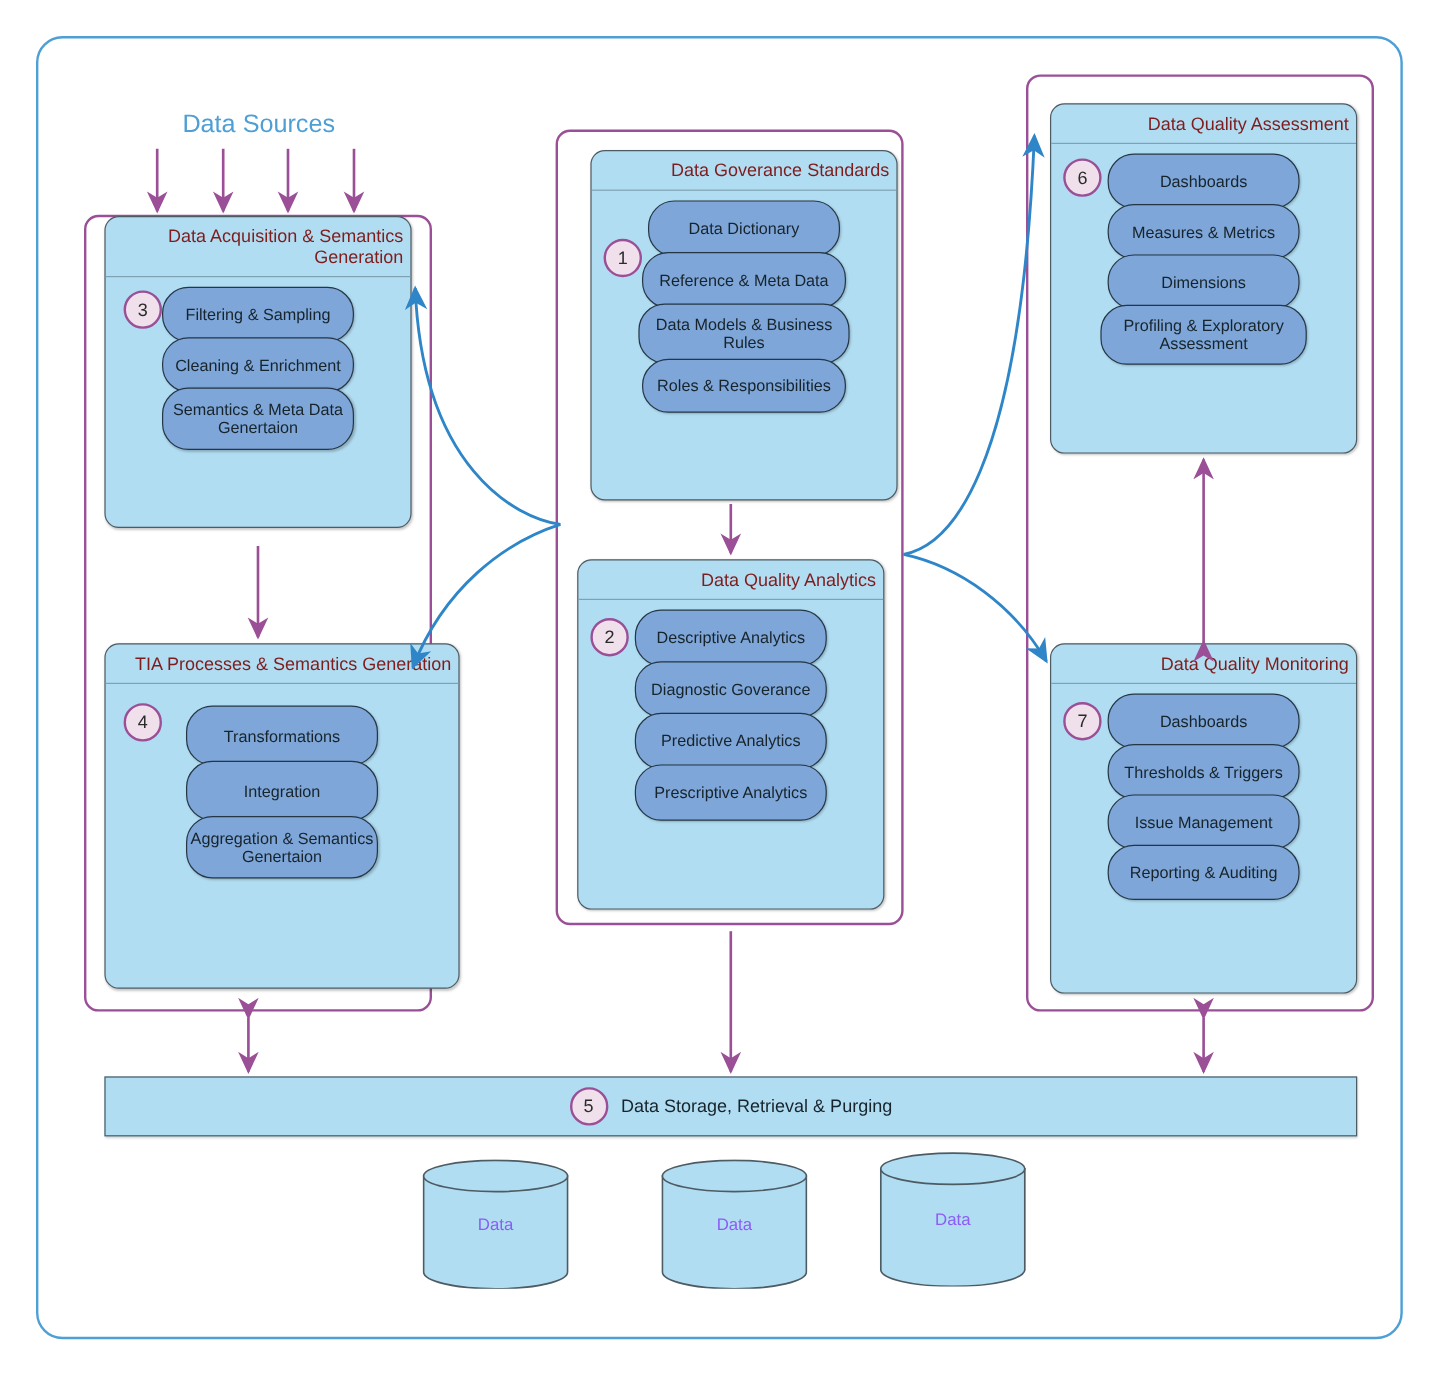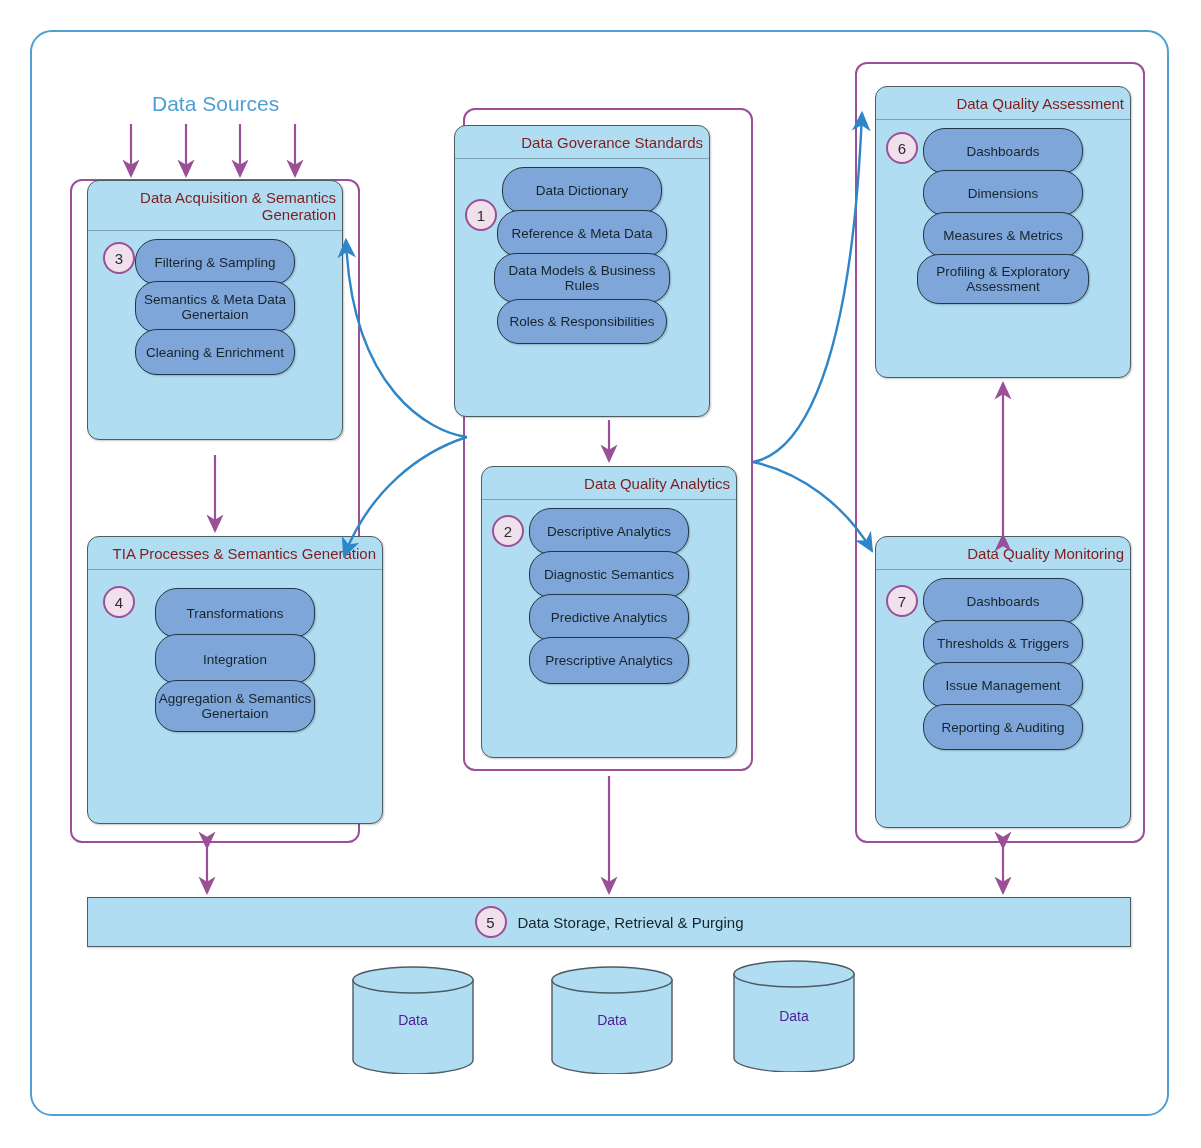--- a/index.html
+++ b/index.html
@@ -99,21 +99,21 @@
     box-shadow:1px 1px 2px rgba(0,0,0,0.2);
   }
   #storage-bar .badge{position:relative;margin-right:11px;}
   
   .cylinder{
     position:absolute;
     display:flex;align-items:center;justify-content:center;
   }
   .cyl-label{
     position:relative;z-index:3;
-    font-size:14px;color:#4c1d95;
+    font-size:14px;color:#8b5cf6;
   }
   svg.arrows{
     position:absolute;left:0;top:0;
     width:1201px;height:1148px;
     pointer-events:none;
   }
 </style>
 </head>
 <body>
 
@@ -125,64 +125,64 @@
 
   <div class="group-frame" style="left:70px;top:179px;width:290px;height:664px;"></div>
   <div class="group-frame" style="left:463px;top:108px;width:290px;height:663px;"></div>
   <div class="group-frame" style="left:855px;top:62px;width:290px;height:781px;"></div>
 
   <div class="module" style="left:87px;top:180px;width:256px;height:260px;">
     <div class="module-title">Data Acquisition &amp; Semantics Generation</div>
     <div class="module-body">
       <div class="badge" style="left:15px;top:11px;">3</div>
       <div class="pill" style="width:160px;height:46px;">Filtering &amp; Sampling</div>
+      <div class="pill" style="width:160px;height:46px;">Cleaning &amp; Enrichment</div>
       <div class="pill" style="width:160px;height:52px;">Semantics &amp; Meta Data Genertaion</div>
-      <div class="pill" style="width:160px;height:46px;">Cleaning &amp; Enrichment</div>
     </div>
   </div>
 
   <div class="module" style="left:87px;top:536px;width:296px;height:288px;">
     <div class="module-title">TIA Processes &amp; Semantics Generation</div>
     <div class="module-body" style="padding-top:22px;">
       <div class="badge" style="left:15px;top:16px;">4</div>
       <div class="pill" style="width:160px;height:50px;">Transformations</div>
       <div class="pill" style="width:160px;height:50px;">Integration</div>
       <div class="pill" style="width:160px;height:52px;">Aggregation &amp; Semantics Genertaion</div>
     </div>
   </div>
 
-  <div class="module" style="left:454px;top:125px;width:256px;height:292px;">
+  <div class="module" style="left:492px;top:125px;width:256px;height:292px;">
     <div class="module-title">Data Goverance Standards</div>
     <div class="module-body">
       <div class="badge" style="left:10px;top:40px;">1</div>
       <div class="pill" style="width:160px;height:47px;">Data Dictionary</div>
       <div class="pill" style="width:170px;height:47px;">Reference &amp; Meta Data</div>
       <div class="pill" style="width:176px;height:50px;">Data Models &amp; Business Rules</div>
       <div class="pill" style="width:170px;height:45px;">Roles &amp; Responsibilities</div>
     </div>
   </div>
 
   <div class="module" style="left:481px;top:466px;width:256px;height:292px;">
     <div class="module-title">Data Quality Analytics</div>
     <div class="module-body">
       <div class="badge" style="left:10px;top:15px;">2</div>
       <div class="pill" style="width:160px;height:47px;">Descriptive Analytics</div>
-      <div class="pill" style="width:160px;height:47px;">Diagnostic Semantics</div>
+      <div class="pill" style="width:160px;height:47px;">Diagnostic Goverance</div>
       <div class="pill" style="width:160px;height:47px;">Predictive Analytics</div>
       <div class="pill" style="width:160px;height:47px;">Prescriptive Analytics</div>
     </div>
   </div>
 
   <div class="module" style="left:875px;top:86px;width:256px;height:292px;">
     <div class="module-title">Data Quality Assessment</div>
     <div class="module-body">
       <div class="badge" style="left:10px;top:12px;">6</div>
       <div class="pill" style="width:160px;height:46px;">Dashboards</div>
+      <div class="pill" style="width:160px;height:46px;">Measures &amp; Metrics</div>
       <div class="pill" style="width:160px;height:46px;">Dimensions</div>
-      <div class="pill" style="width:160px;height:46px;">Measures &amp; Metrics</div>
       <div class="pill" style="width:172px;height:50px;">Profiling &amp; Exploratory Assessment</div>
     </div>
   </div>
 
   <div class="module" style="left:875px;top:536px;width:256px;height:292px;">
     <div class="module-title">Data Quality Monitoring</div>
     <div class="module-body">
       <div class="badge" style="left:10px;top:15px;">7</div>
       <div class="pill" style="width:160px;height:46px;">Dashboards</div>
       <div class="pill" style="width:160px;height:46px;">Thresholds &amp; Triggers</div>

